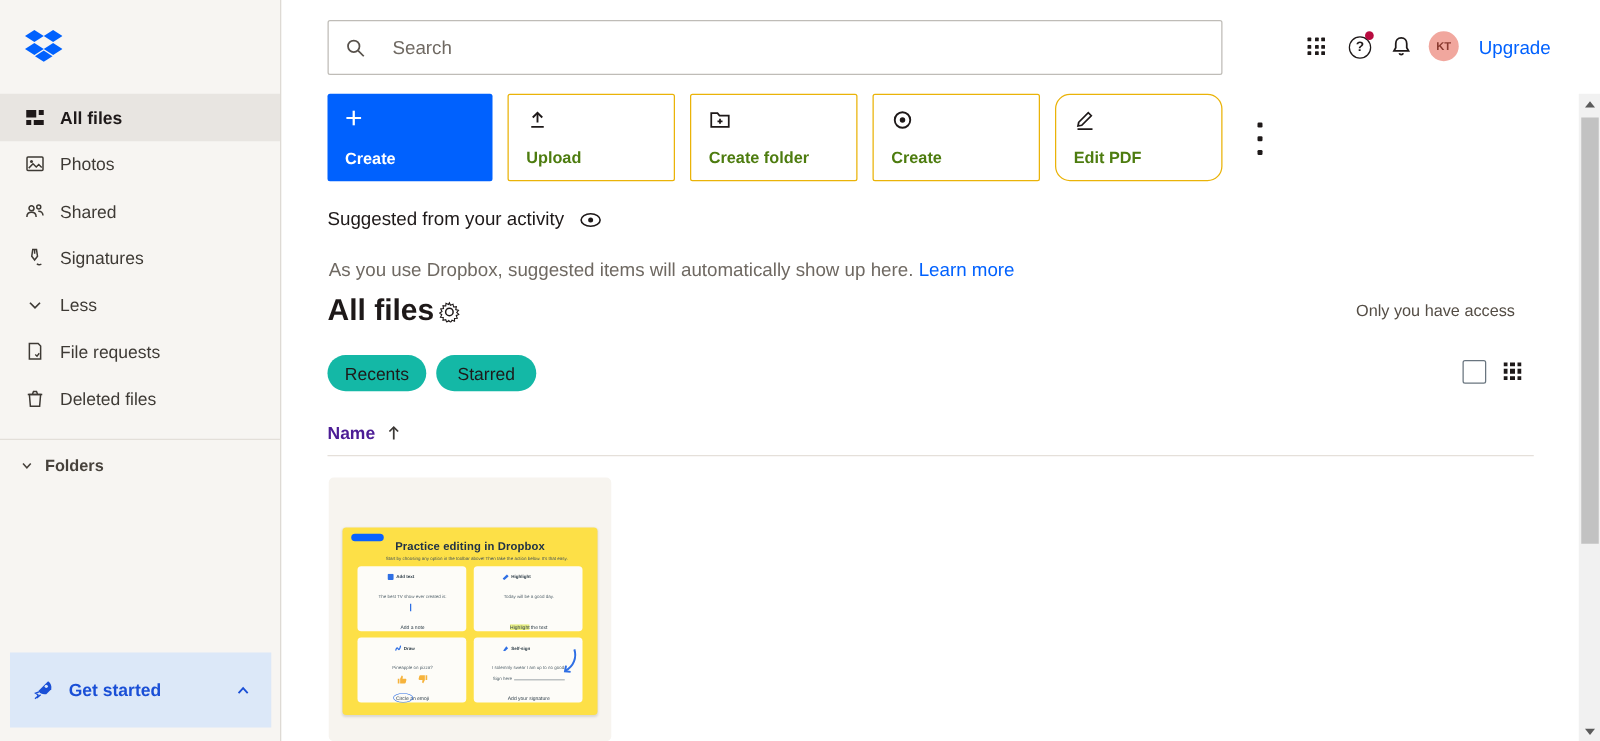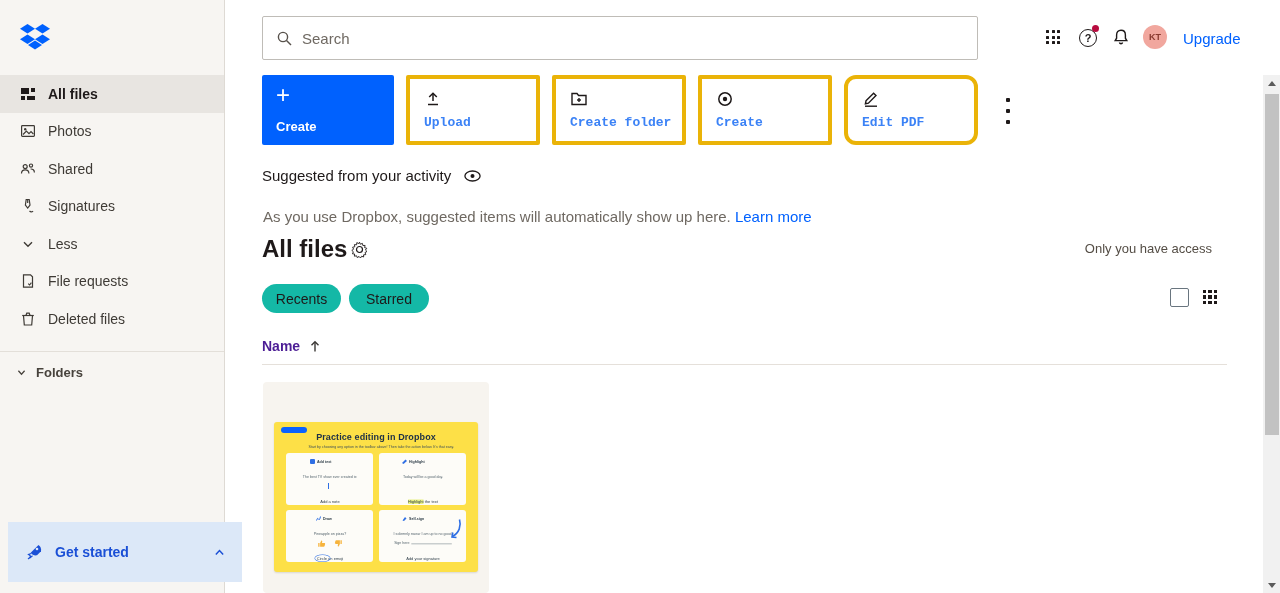--- a/index.html
+++ b/index.html
@@ -9,43 +9,43 @@
 
   
   .sidebar { position:absolute; left:0; top:0; width:225px; height:593px; background:#f7f5f2; border-right:1px solid #dedad4; }
   .logo { position:absolute; left:20px; top:24px; width:30px; height:26px; cursor:pointer; }
   .nav { position:absolute; left:0; top:75px; width:100%; }
   .nav-item { height:37.5px; display:flex; align-items:center; padding-left:20px; gap:12px; font-size:14px; color:#3e3a35; cursor:pointer; }
   .nav-item.selected { background:#e8e5e1; color:#1e1919; font-weight:700; }
   .nav-icon { width:16px; height:16px; display:inline-flex; }
   .sidebar-divider { position:absolute; left:0; top:351px; width:100%; height:1px; background:#e3dfd9; }
   .folders-row { position:absolute; left:16px; top:365px; display:flex; align-items:center; gap:9px; font-size:13px; font-weight:700; color:#47423c; cursor:pointer; }
-  .get-started { position:absolute; left:8px; top:522px; width:234px; height:60px; background:#dce8f8; display:flex; align-items:center; padding:0 16px 0 18px; gap:11px; cursor:pointer; }
+  .get-started { position:absolute; left:8px; top:522px; width:209px; height:60px; background:#dce8f8; display:flex; align-items:center; padding:0 16px 0 18px; gap:11px; cursor:pointer; }
   .get-started .gs-label { font-size:14px; font-weight:700; color:#1a4fd6; }
   .get-started .gs-chevron { margin-left:auto; display:inline-flex; }
 
   
   .searchbox { position:absolute; left:262px; top:16px; width:716px; height:44px; border:1px solid #bfbcb7; border-radius:2px; background:#fff; display:flex; align-items:center; padding-left:13px; gap:9px; }
-  .searchbox input { border:none; outline:none; background:transparent; font-size:15px; color:#1e1919; width:640px; font-family:"Liberation Sans",sans-serif; }
+  .searchbox input { border:none; outline:none; background:transparent; font-size:15px; color:#1e1919; width:640px; font-family:"Liberation Sans",sans-serif;margin-left:12px; }
   .searchbox input::placeholder { color:#6f6962; }
   .apps-icon { position:absolute; left:1046px; top:30px; width:16px; height:16px; display:grid; grid-template-columns:repeat(3,3px); grid-template-rows:repeat(3,3px); gap:2.5px; cursor:pointer; }
   .apps-icon span { width:3px; height:3px; background:#1e1919; border-radius:0.5px; }
   .help-icon { position:absolute; left:1079px; top:29px; width:18px; height:18px; border:1.5px solid #1e1919; border-radius:50%; font-size:11px; font-weight:700; display:flex; align-items:center; justify-content:center; cursor:pointer; }
   .help-dot { position:absolute; left:1092px; top:25px; width:7px; height:7px; border-radius:50%; background:#b80b3f; }
   .bell-icon { position:absolute; left:1112px; top:28px; width:18px; height:19px; cursor:pointer; }
   .avatar { position:absolute; left:1143px; top:25px; width:24px; height:24px; border-radius:50%; background:#f1a79e; color:#8a3a30; font-size:9px; font-weight:700; display:flex; align-items:center; justify-content:center; cursor:pointer; }
   .upgrade { position:absolute; left:1183px; top:30px; font-size:15px; color:#0061fe; text-decoration:none; cursor:pointer; }
 
   
   .act-btn { position:absolute; top:75px; height:70px; border-radius:2px; cursor:pointer; }
   .act-btn .abt-icon { position:absolute; left:14px; top:11px; width:18px; height:18px; }
   .act-btn .abt-label { position:absolute; left:14px; bottom:11px; font-size:13px; font-weight:700; }
   .btn-create { left:262px; width:132px; background:#0061fe; color:#fff; border:none; }
   .btn-create .plus { position:absolute; left:14px; top:6px; font-size:24px; font-weight:400; color:#fff; }
-  .btn-sec { background:#fff; border:4px solid #eab308; color:#3b82f6;font-family:Liberation Mono, monospace; }
+  .btn-sec { background:#fff; border:1px solid #eab308; color:#4d7c0f; }
   .btn-upload { left:406px; width:134px; }
   .btn-folder { left:552px; width:134px; }
   .btn-record { left:698px; width:134px; }
   .btn-editpdf { left:844px; width:134px;border-radius:12px; }
   .kebab { position:absolute; left:1002px; top:98px; width:12px; height:26px; display:flex; flex-direction:column; align-items:center; justify-content:space-between; cursor:pointer; }
   .kebab span { width:4px; height:4px; background:#1e1919; border-radius:1px; }
 
   
   .suggested-row { position:absolute; left:262px; top:167px; display:flex; align-items:center; gap:12px; }
   .suggested-title { font-size:15px; color:#1e1919; }

